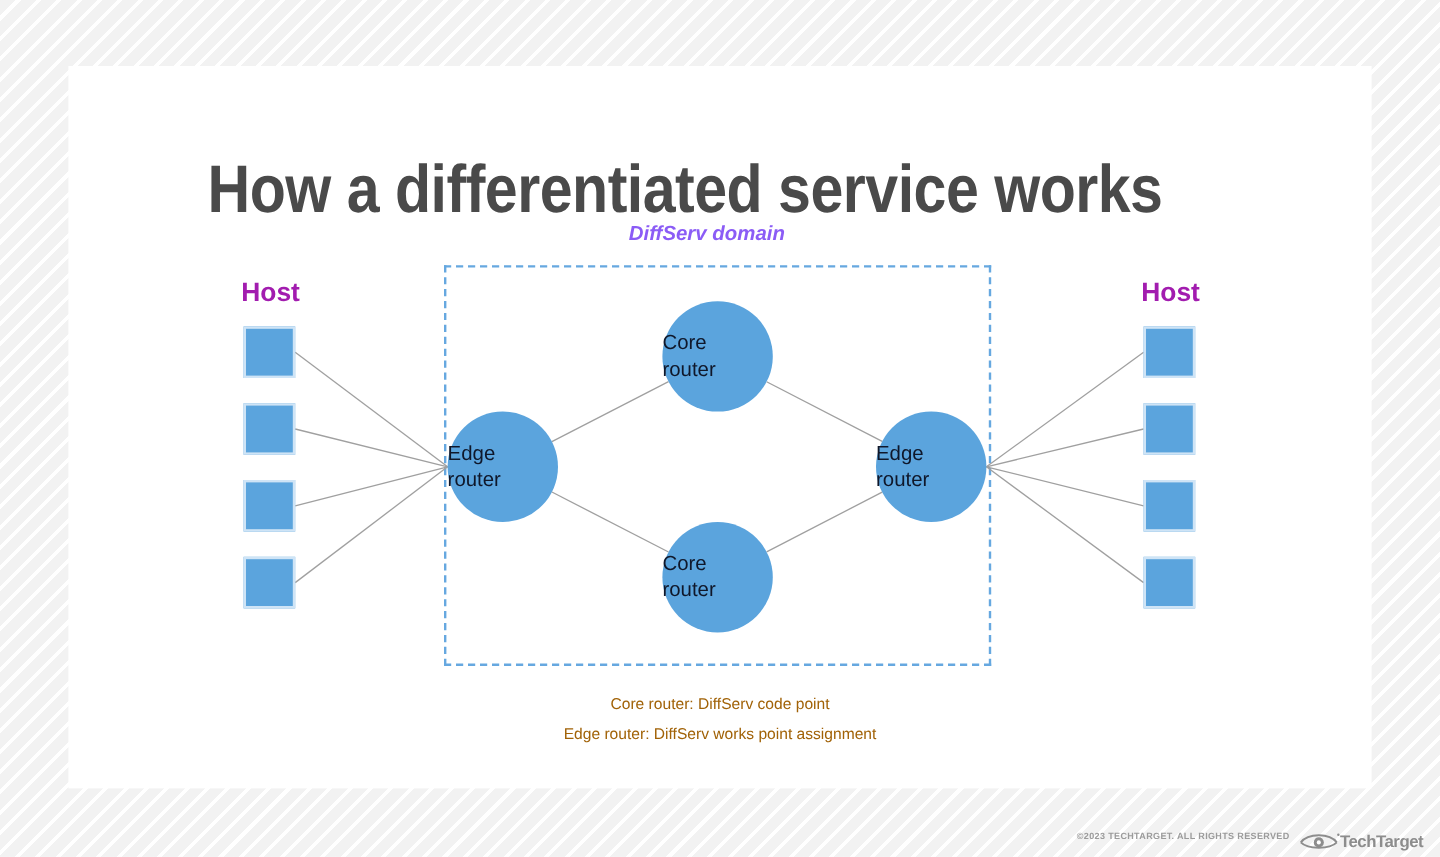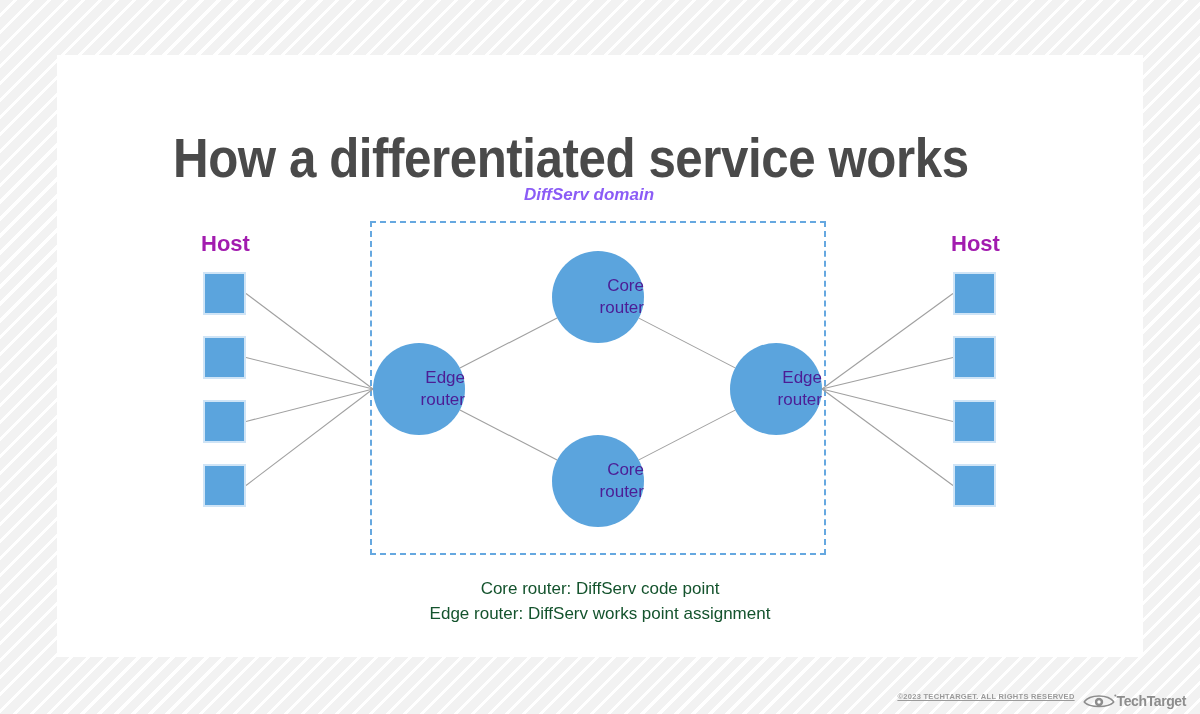--- a/index.html
+++ b/index.html
@@ -102,57 +102,56 @@
     background: #5ba4dd;
     border: 2px solid #cfe4f6;
     box-sizing: border-box;
   }
 
   
   .router {
     position: absolute;
     border-radius: 50%;
     background: #5ba4dd;
-    color: #4c1d95;
+    color: #0f172a;
     display: flex;
     flex-direction: column;
-    align-items: flex-end;
+    align-items: flex-start;
     justify-content: center;
     font-size: 17px;
     line-height: 1.28;
     text-align: center;
   }
   .router span { display: block; }
 
   
   .caption {
     position: absolute;
     width: 100%;
     text-align: center;
-    font-size: 17px;
-    color: #14532d;
+    font-size: 13px;
+    color: #a16207;
   }
 
   
   #footer {
     position: absolute;
     right: 14px;
     bottom: 6px;
     display: flex;
     align-items: flex-end;
     gap: 8px;
   }
   #copyright {
     font-size: 7.5px;
     font-weight: bold;
     letter-spacing: 0.3px;
     color: #9b9b9b;
     padding-bottom: 7px;
     white-space: nowrap;
-    text-decoration: underline;
   }
   #tt-logo {
     display: flex;
     flex-direction: row;
     align-items: center;
     color: #8d8d8d;
   }
   #tt-word {
     font-size: 14px;
     font-weight: bold;

